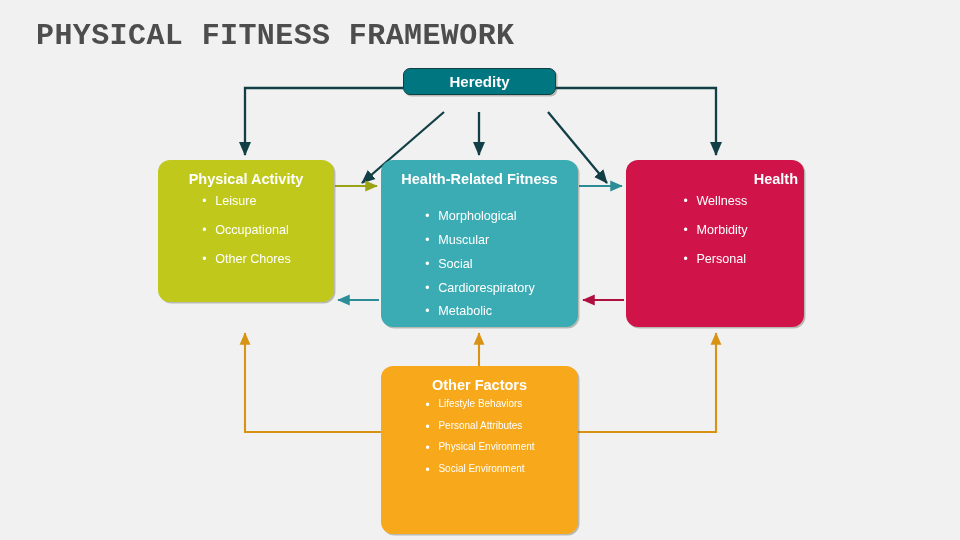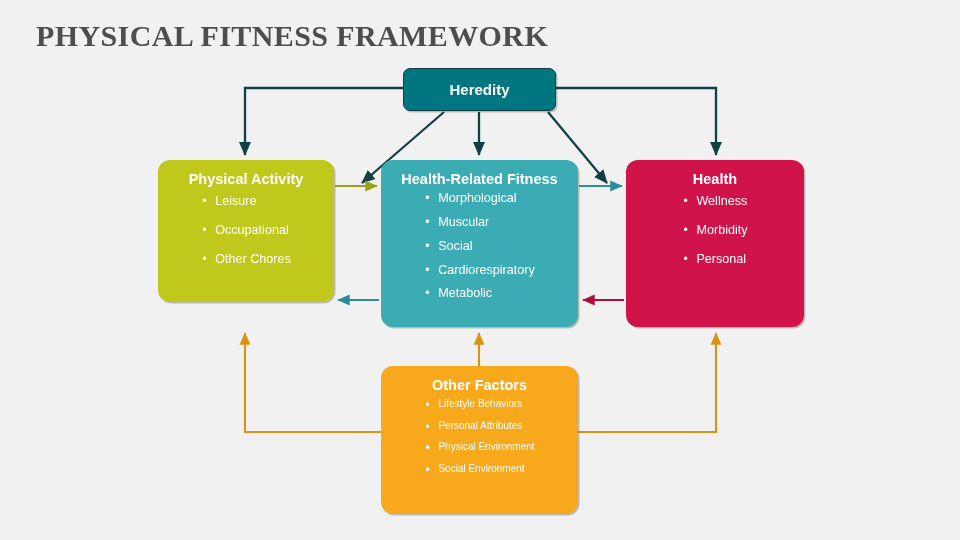--- a/index.html
+++ b/index.html
@@ -16,21 +16,21 @@
   }
 
   
   #page-title {
     position: absolute;
     left: 36px; top: 19px;
     font-size: 30px;
     font-weight: bold;
     letter-spacing: 0.4px;
     color: #4d4d4d;
-    font-family: Liberation Serif, serif;
+    font-family: Liberation Mono, monospace;
     white-space: nowrap;
   }
 
   
   #connectors {
     position: absolute;
     left: 0; top: 0;
     width: 960px; height: 540px;
     pointer-events: none;
   }
@@ -73,21 +73,21 @@
     position: absolute;
     left: 1px;
     top: 0;
     font-size: 12px;
     color: #ffffff;
   }
 
   
   #node-heredity {
     left: 403px; top: 68px;
-    width: 153px; height: 43px;
+    width: 153px; height: 27px;
     background: #007681;
     border: 1.4px solid #123f46;
     display: flex; align-items: center; justify-content: center;
     padding-top: 0;
     border-radius: 7px;
   }
   #node-heredity .node-title { font-size: 15px; }
 
   #node-physical-activity {
     left: 158px; top: 160px;
@@ -97,35 +97,35 @@
   }
   #node-physical-activity .node-title { margin-bottom: 4px; }
   #node-physical-activity ul li { margin-bottom: 13px; }
 
   #node-health-related-fitness {
     left: 381px; top: 160px;
     width: 197px; height: 167px;
     background: #3cacb4;
     border-radius: 12px;
   }
-  #node-health-related-fitness .node-title { margin-bottom: 1px; }
+  #node-health-related-fitness .node-title { margin-bottom: 19px; }
   #node-health-related-fitness ul li { margin-bottom: 8px; }
 
   #node-health {
     left: 626px; top: 160px;
     width: 178px; height: 167px;
     background: #d01348;
     border-radius: 12px;
   }
-  #node-health .node-title { margin-bottom: 4px; }
+  #node-health .node-title { margin-bottom: 4px; text-align: right; }
   #node-health ul li { margin-bottom: 13px; }
 
   #node-other-factors {
     left: 381px; top: 366px;
-    width: 197px; height: 148px;
+    width: 197px; height: 168px;
     background: #f7a81b;
     border-radius: 12px;
   }
   #node-other-factors .node-title { margin-bottom: 2px; }
   #node-other-factors ul li { margin-bottom: 9px; font-size: 10px; }
 </style>
 </head>
 <body>
 
 <div id="stage">

